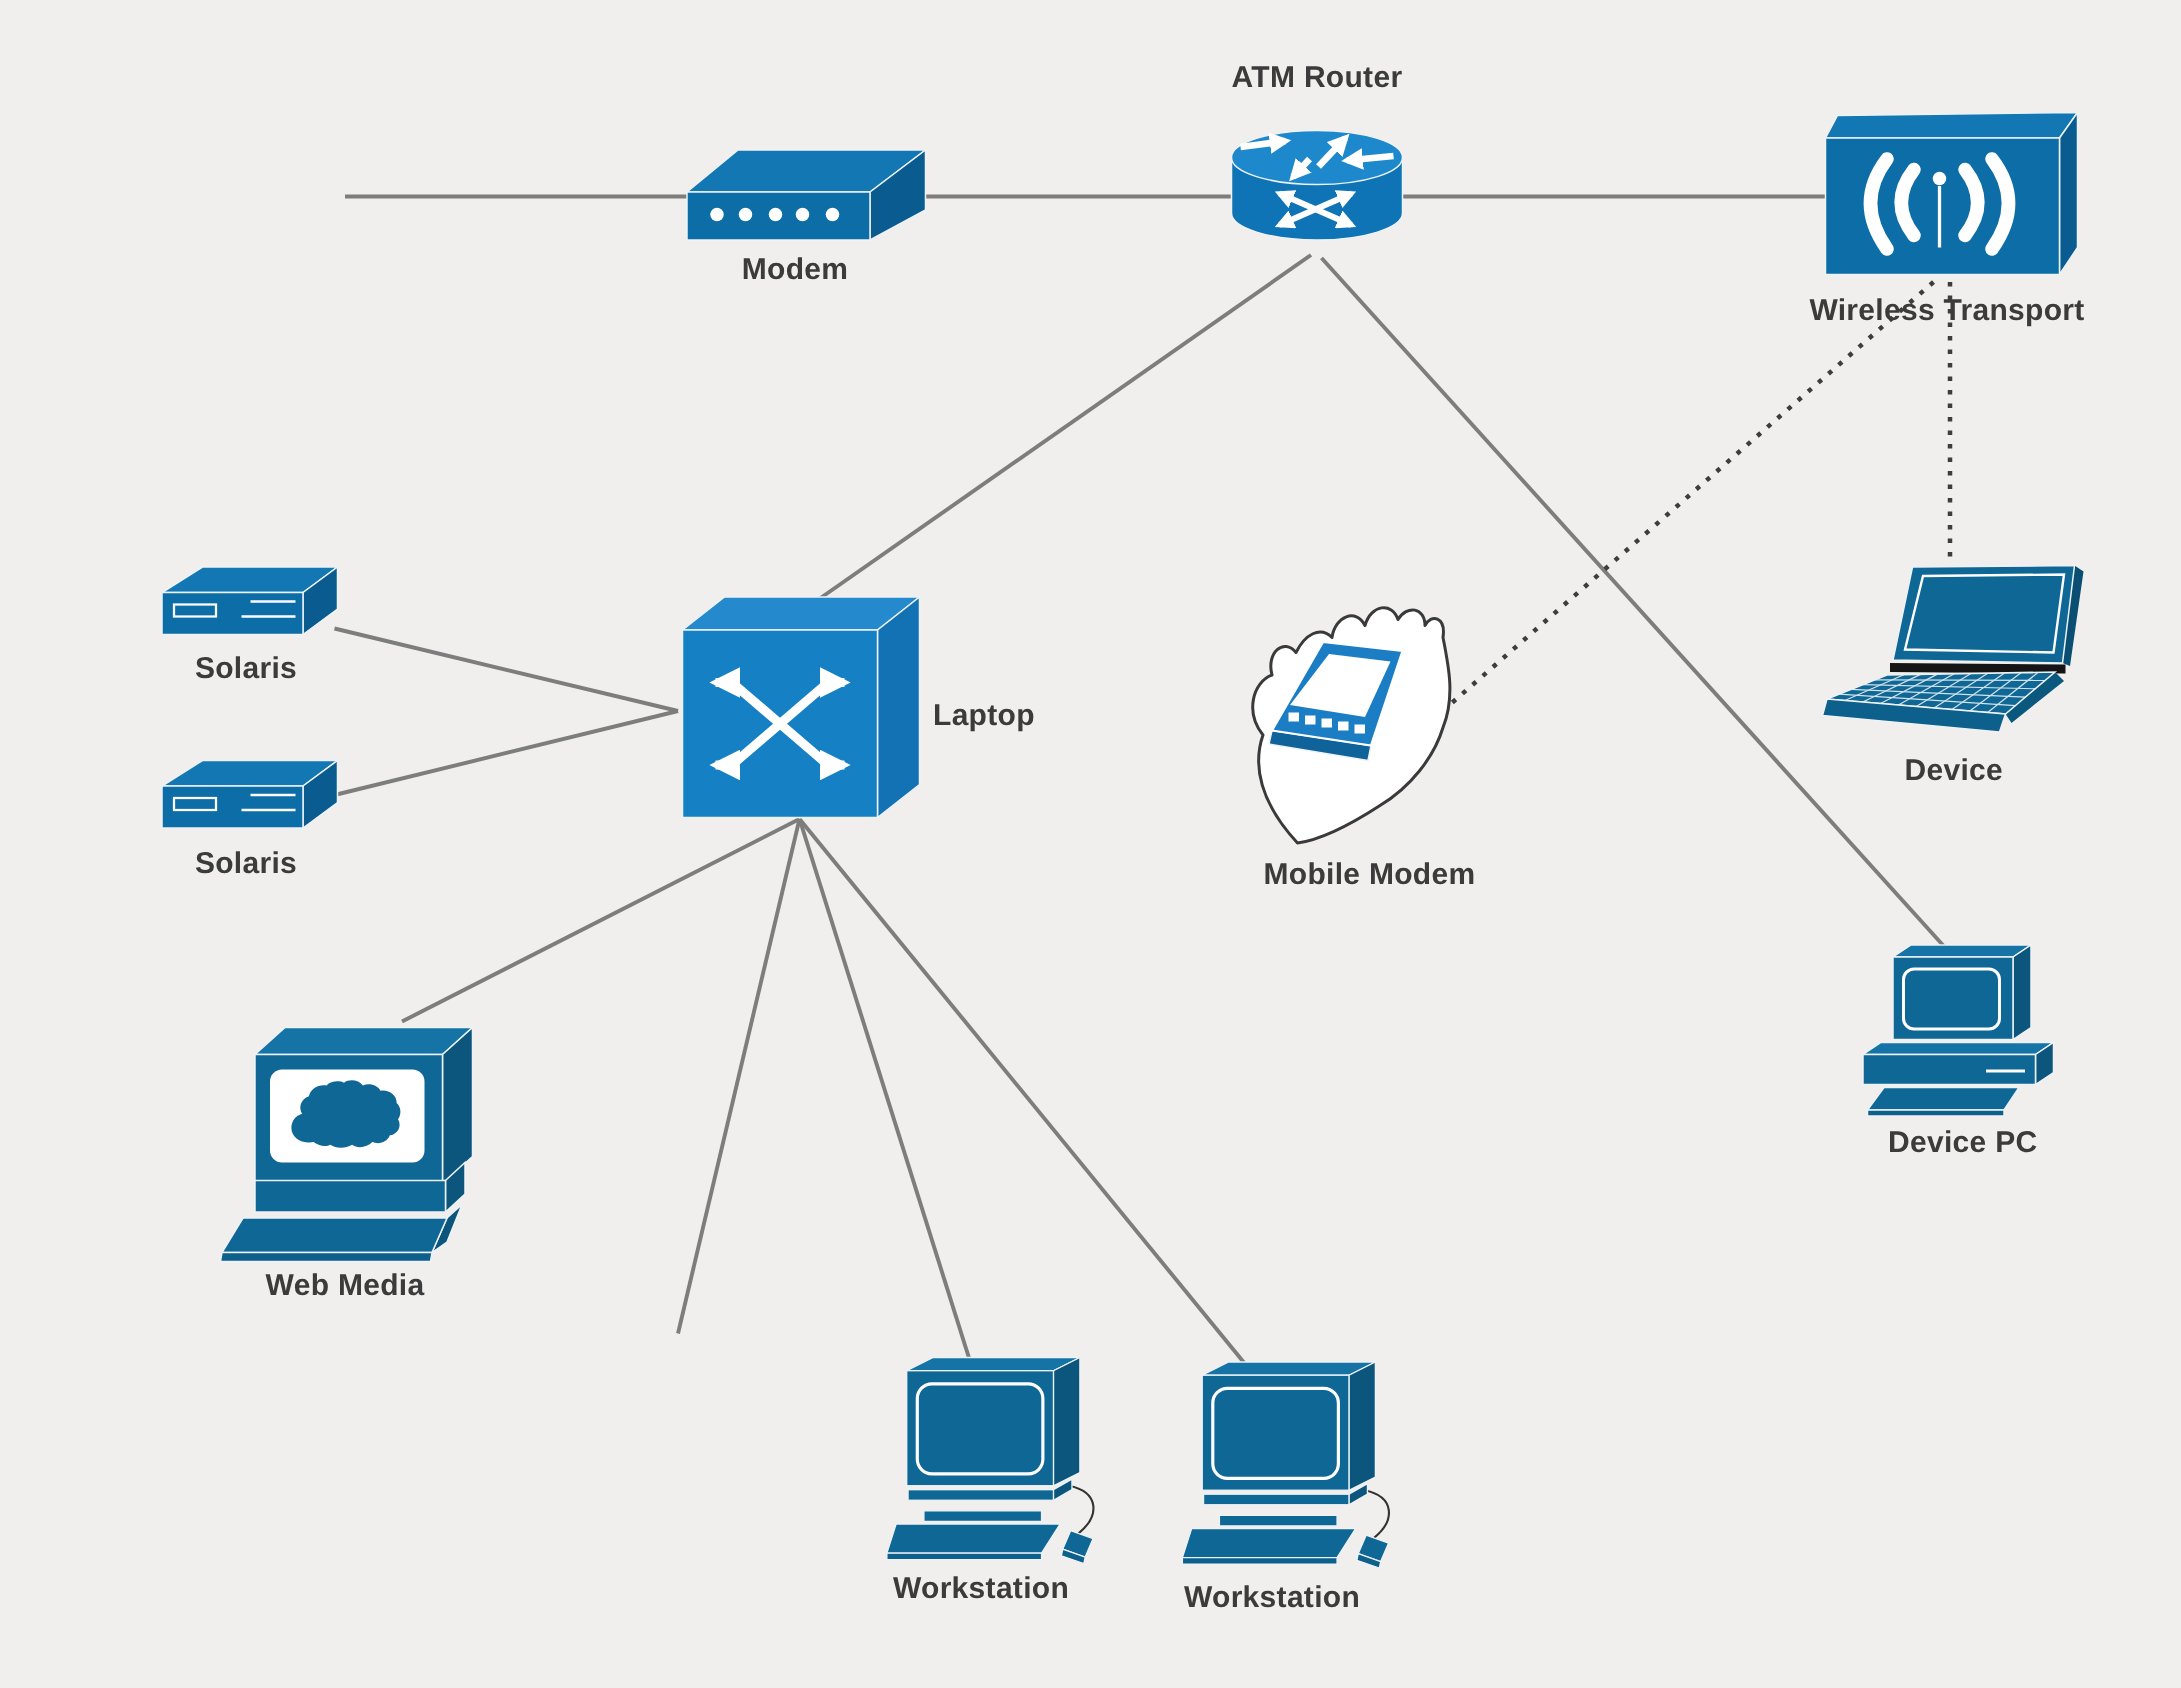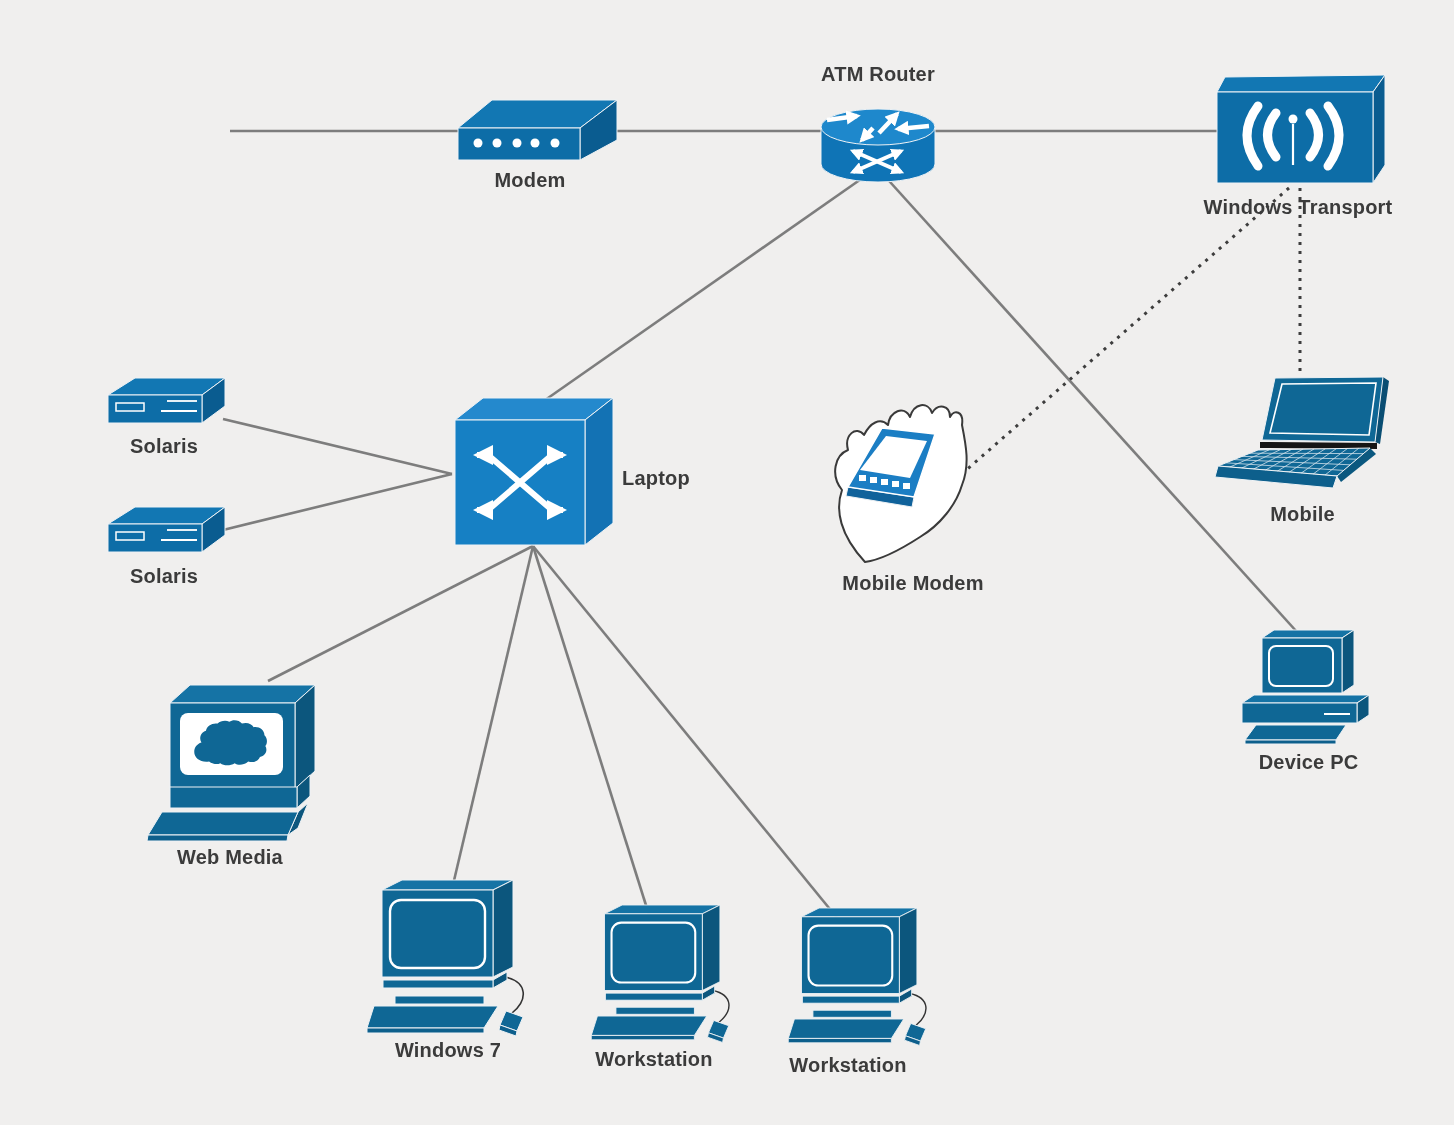--- a/index.html
+++ b/index.html
@@ -51,21 +51,21 @@
       <rect x="3" y="45" width="122" height="32" fill="#0d6da7" stroke="#eef2f5" stroke-width="1"></rect>
       <circle cx="23" cy="60" r="4.5" fill="#fff"></circle>
       <circle cx="42" cy="60" r="4.5" fill="#fff"></circle>
       <circle cx="62" cy="60" r="4.5" fill="#fff"></circle>
       <circle cx="80" cy="60" r="4.5" fill="#fff"></circle>
       <circle cx="100" cy="60" r="4.5" fill="#fff"></circle>
     </svg>
     <div class="label" style="left:calc(50% - 10px);top:86px">Modem</div>
   </div>
 
-  <div class="node" style="left:813px;top:95px;width:130px;height:95px">
+  <div class="node" style="left:813px;top:73px;width:130px;height:95px">
     <svg viewBox="0 0 130 95">
       <defs>
         <marker id="ahr" viewBox="0 0 3 3" markerWidth="3.2" markerHeight="3.2" refX="2.2" refY="1.5" orient="auto-start-reverse" markerUnits="strokeWidth">
           <path d="M0,0 L3,1.5 L0,3 Z" fill="#fff"></path>
         </marker>
       </defs>
       <path d="M8,32 v37 a57,18 0 0 0 114,0 v-37 z" fill="#0f74b6" stroke="#eef2f5" stroke-width="1"></path>
       <ellipse cx="65" cy="32" rx="57" ry="18" fill="#1e88cc" stroke="#eef2f5" stroke-width="1"></ellipse>
       <g stroke="#fff" stroke-width="4.5" fill="none">
         <line x1="14" y1="25" x2="44" y2="21" marker-end="url(#ahr)"></line>
@@ -88,21 +88,21 @@
       <rect x="9" y="30" width="156" height="91" fill="#0d6da7" stroke="#eef2f5" stroke-width="1"></rect>
       <g stroke="#fff" stroke-width="9" fill="none" stroke-linecap="round">
         <path d="M50,44 Q28,73 50,104"></path>
         <path d="M68,51 Q51,73 68,95"></path>
         <path d="M102,51 Q119,73 102,95"></path>
         <path d="M120,44 Q142,73 120,104"></path>
       </g>
       <circle cx="85" cy="57" r="4.5" fill="#fff"></circle>
       <line x1="85" y1="62" x2="85" y2="103" stroke="#fff" stroke-width="2.2"></line>
     </svg>
-    <div class="label" style="left:50%;top:134px">Windows Transport</div>
+    <div class="label" style="left:50%;top:134px">Wireless Transport</div>
   </div>
 
   <div class="node" style="left:103px;top:372px;width:130px;height:62px">
     <svg viewBox="0 0 130 62">
       <polygon points="5,23 32,6 122,6 99,23" fill="#1277b3" stroke="#eef2f5" stroke-width="1"></polygon>
       <polygon points="99,23 122,6 122,34 99,51" fill="#0a5c90" stroke="#eef2f5" stroke-width="1"></polygon>
       <rect x="5" y="23" width="94" height="28" fill="#0d6da7" stroke="#eef2f5" stroke-width="1"></rect>
       <rect x="13" y="31" width="28" height="8" fill="none" stroke="#fff" stroke-width="1.5"></rect>
       <line x1="64" y1="29" x2="94" y2="29" stroke="#fff" stroke-width="1.8"></line>
       <line x1="58" y1="39" x2="94" y2="39" stroke="#fff" stroke-width="1.8"></line>
@@ -173,56 +173,39 @@
         <line x1="70.4" y1="79.6" x2="31.8" y2="98"></line>
         <line x1="81.6" y1="79.4" x2="43.7" y2="99"></line>
         <line x1="92.8" y1="79.2" x2="55.6" y2="100"></line>
         <line x1="104" y1="79" x2="67.5" y2="101"></line>
         <line x1="115.2" y1="78.8" x2="79.4" y2="102"></line>
         <line x1="126.4" y1="78.6" x2="91.3" y2="103"></line>
         <line x1="137.6" y1="78.4" x2="103.2" y2="104"></line>
         <line x1="148.8" y1="78.2" x2="115.1" y2="105"></line>
       </g>
     </svg>
-    <div class="label" style="left:50%;top:133px">Mobile</div>
+    <div class="label" style="left:50%;top:133px">Device</div>
   </div>
 
   <div class="node" style="left:140px;top:675px;width:180px;height:172px">
     <svg viewBox="0 0 180 172">
       <polygon points="30,28 50,10 175,10 155,28" fill="#1573a5" stroke="#eef2f5" stroke-width="1"></polygon>
       <polygon points="155,28 175,10 175,96 155,114" fill="#0c567d" stroke="#eef2f5" stroke-width="1"></polygon>
       <rect x="30" y="28" width="125" height="86" fill="#0f6795" stroke="#eef2f5" stroke-width="1"></rect>
       <rect x="40" y="38" width="103" height="62" rx="8" fill="#ffffff"></rect>
       <path transform="translate(52,45) scale(0.45)" fill="#0f6795" d="M38,92 C20,95 5,85 5,71 C5,61 11,53 21,50 C15,41 19,28 31,24 C33,13 45,6 57,8 C63,2 75,0 83,4 C91,-2 105,0 111,8 C121,4 133,8 137,16 C149,14 161,22 161,34 C168,40 168,52 163,58 C169,68 163,80 151,82 C147,92 135,96 125,92 C117,100 103,102 95,96 C85,102 71,102 63,96 C55,100 44,97 38,92 Z"></path>
       <polygon points="157,112 170,100 170,121 157,133" fill="#0c567d" stroke="#eef2f5" stroke-width="1"></polygon>
       <rect x="30" y="112" width="127" height="21" fill="#0f6795" stroke="#eef2f5" stroke-width="1"></rect>
       <polygon points="158,137 168,128 158,153 148,160" fill="#0c567d" stroke="#eef2f5" stroke-width="1"></polygon>
       <polygon points="22,137 158,137 148,160 8,160" fill="#0f6795" stroke="#eef2f5" stroke-width="1"></polygon>
       <polygon points="8,160 148,160 147,166 7,166" fill="#0d5f8c" stroke="#eef2f5" stroke-width="1"></polygon>
     </svg>
     <div class="label" style="left:50%;top:171px">Web Media</div>
   </div>
 
-  <div class="node" style="left:360px;top:880px;width:170px;height:160px">
-    <svg viewBox="0 0 170 160">
-      <polygon points="22,10 42,0 153,0 133,10" fill="#1573a5" stroke="#eef2f5" stroke-width="1"></polygon>
-      <polygon points="133,10 153,0 153,87 133,97" fill="#0c567d" stroke="#eef2f5" stroke-width="1"></polygon>
-      <rect x="22" y="10" width="111" height="87" fill="#0f6795" stroke="#eef2f5" stroke-width="1"></rect>
-      <rect x="30" y="20" width="95" height="68" rx="11" fill="none" stroke="#fff" stroke-width="2.4"></rect>
-      <path d="M145,97 C168,102 168,120 152,133" stroke="#333" stroke-width="1.6" fill="none"></path>
-      <polygon points="133,100 147,92 147,100 133,108" fill="#0c567d" stroke="#eef2f5" stroke-width="1"></polygon>
-      <rect x="23" y="100" width="110" height="8" fill="#0f6795" stroke="#eef2f5" stroke-width="1"></rect>
-      <rect x="35" y="116" width="89" height="8" fill="#0f6795" stroke="#eef2f5" stroke-width="1"></rect>
-      <polygon points="14,126 138,126 124,148 7,148" fill="#0f6795" stroke="#eef2f5" stroke-width="1"></polygon>
-      <polygon points="7,148 124,148 124,153 7,153" fill="#0d5f8c" stroke="#eef2f5" stroke-width="1"></polygon>
-      <polygon points="146,131 163,137 157,151 140,145" fill="#0f6795" stroke="#eef2f5" stroke-width="1"></polygon>
-      <polygon points="140,145 157,151 156,156 139,150" fill="#0d5f8c" stroke="#eef2f5" stroke-width="1"></polygon>
-    </svg>
-    <div class="label" style="left:calc(50% + 3px);top:159px">Windows 7</div>
-  </div>
 
   <div class="node" style="left:585px;top:905px;width:150px;height:141px">
     <svg viewBox="0 0 170 160">
       <polygon points="22,10 42,0 153,0 133,10" fill="#1573a5" stroke="#eef2f5" stroke-width="1"></polygon>
       <polygon points="133,10 153,0 153,87 133,97" fill="#0c567d" stroke="#eef2f5" stroke-width="1"></polygon>
       <rect x="22" y="10" width="111" height="87" fill="#0f6795" stroke="#eef2f5" stroke-width="1"></rect>
       <rect x="30" y="20" width="95" height="68" rx="11" fill="none" stroke="#fff" stroke-width="2.4"></rect>
       <path d="M145,97 C168,102 168,120 152,133" stroke="#333" stroke-width="1.6" fill="none"></path>
       <polygon points="133,100 147,92 147,100 133,108" fill="#0c567d" stroke="#eef2f5" stroke-width="1"></polygon>
       <rect x="23" y="100" width="110" height="8" fill="#0f6795" stroke="#eef2f5" stroke-width="1"></rect>

